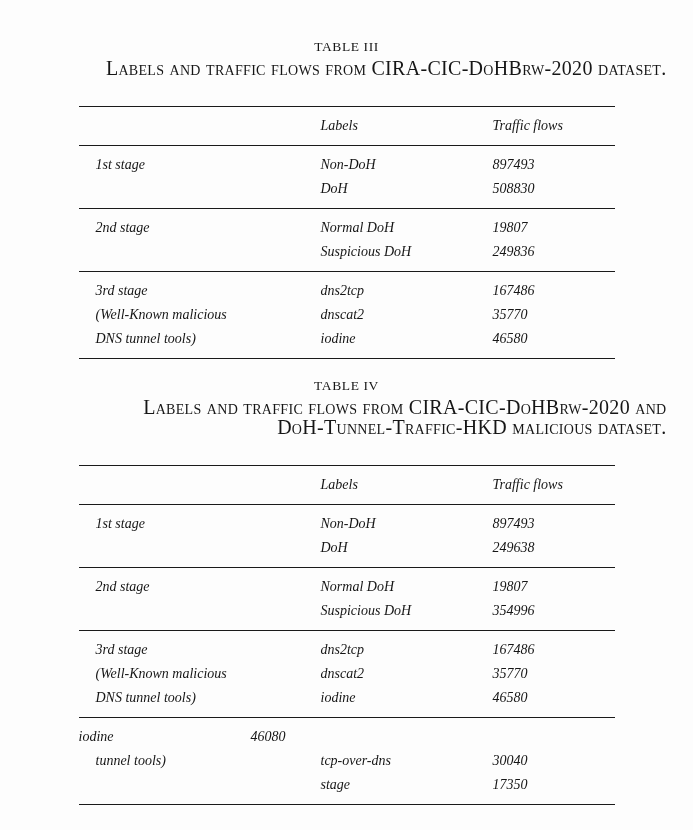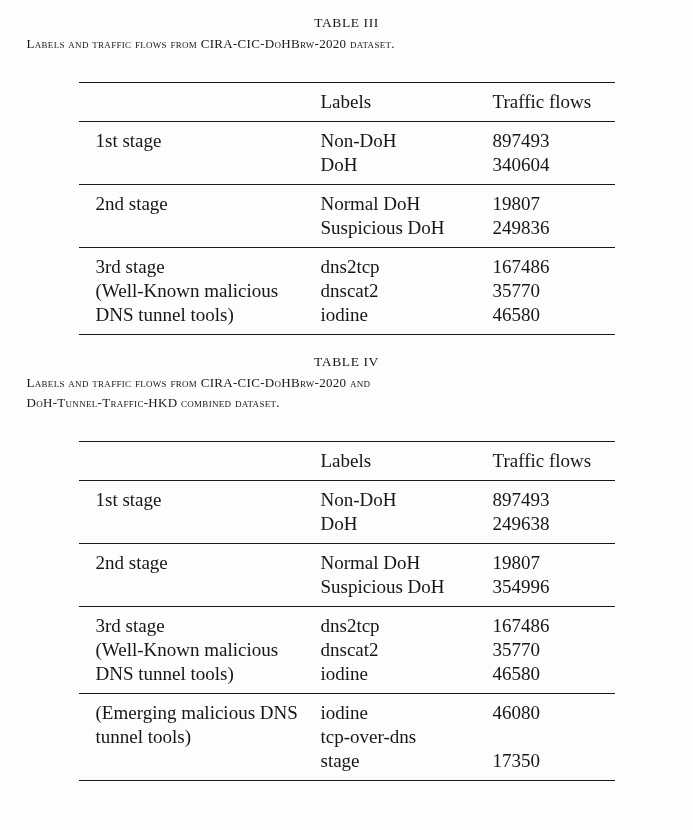--- a/index.html
+++ b/index.html
@@ -3,42 +3,43 @@
 <meta charset="utf-8">
 <style>
   html, body { margin: 0; padding: 0; }
   body {
     width: 693px;
     min-height: 830px;
     background: #fdfdfd;
     color: #161616;
     font-family: "Liberation Serif", "DejaVu Serif", serif;
   }
-  .page { padding-top: 14px; }
+  .page { padding-top: 38px; }
 
   .tnum {
     text-align: center;
     font-size: 13.5px;
     letter-spacing: 0.6px;
     line-height: 17px;
   }
   .tcap {
-    text-align: left;
+    text-align: right;
     font-variant: small-caps;
-    font-size: 13px;
+    font-size: 20px;
     letter-spacing: 0.3px;
     line-height: 20px;
     margin: 3px auto 0;
     max-width: 640px;
   }
 
   .tbl {
     width: 536px;
     margin: 28px auto 0;
-    font-size: 19px;
+    font-size: 14px;
+    font-style: italic;
   }
   .rule { border-top: 1px solid #1a1a1a; height: 0; }
   .rule.thick { border-top-width: 1.5px; }
 
   .sec { padding: 7px 0; }
   .line { display: flex; line-height: 24px; }
   .c1 { width: 242px; padding-left: 17px; box-sizing: border-box; }
   .c2 { width: 172px; }
   .c3 { flex: 1; }
 
@@ -70,21 +71,21 @@
 
       <div class="sec">
         <div class="line">
           <div class="c1">1st stage</div>
           <div class="c2">Non-DoH</div>
           <div class="c3">897493</div>
         </div>
         <div class="line">
           <div class="c1"></div>
           <div class="c2">DoH</div>
-          <div class="c3">340604</div>
+          <div class="c3">508830</div>
         </div>
       </div>
 
       <div class="rule"></div>
 
       <div class="sec">
         <div class="line">
           <div class="c1">2nd stage</div>
           <div class="c2">Normal DoH</div>
           <div class="c3">19807</div>
@@ -117,21 +118,21 @@
       </div>
 
       <div class="rule thick"></div>
     </div>
   </section>
 
   <section class="tblock-2">
     <div class="tnum">TABLE IV</div>
     <div class="tcap">
       <div>Labels and traffic flows from CIRA-CIC-DoHBrw-2020 and</div>
-      <div>DoH-Tunnel-Traffic-HKD combined dataset.</div>
+      <div>DoH-Tunnel-Traffic-HKD malicious dataset.</div>
     </div>
 
     <div class="tbl">
       <div class="rule thick"></div>
 
       <div class="sec">
         <div class="line">
           <div class="c1"></div>
           <div class="c2">Labels</div>
           <div class="c3">Traffic flows</div>
@@ -185,27 +186,27 @@
           <div class="c1">DNS tunnel tools)</div>
           <div class="c2">iodine</div>
           <div class="c3">46580</div>
         </div>
       </div>
 
       <div class="rule"></div>
 
       <div class="sec">
         <div class="line">
-          <div class="c1">(Emerging malicious DNS</div>
           <div class="c2">iodine</div>
           <div class="c3">46080</div>
         </div>
         <div class="line">
           <div class="c1">tunnel tools)</div>
           <div class="c2">tcp-over-dns</div>
+          <div class="c3">30040</div>
         </div>
         <div class="line">
           <div class="c1"></div>
           <div class="c2">stage</div>
           <div class="c3">17350</div>
         </div>
       </div>
 
       <div class="rule thick"></div>
     </div>

